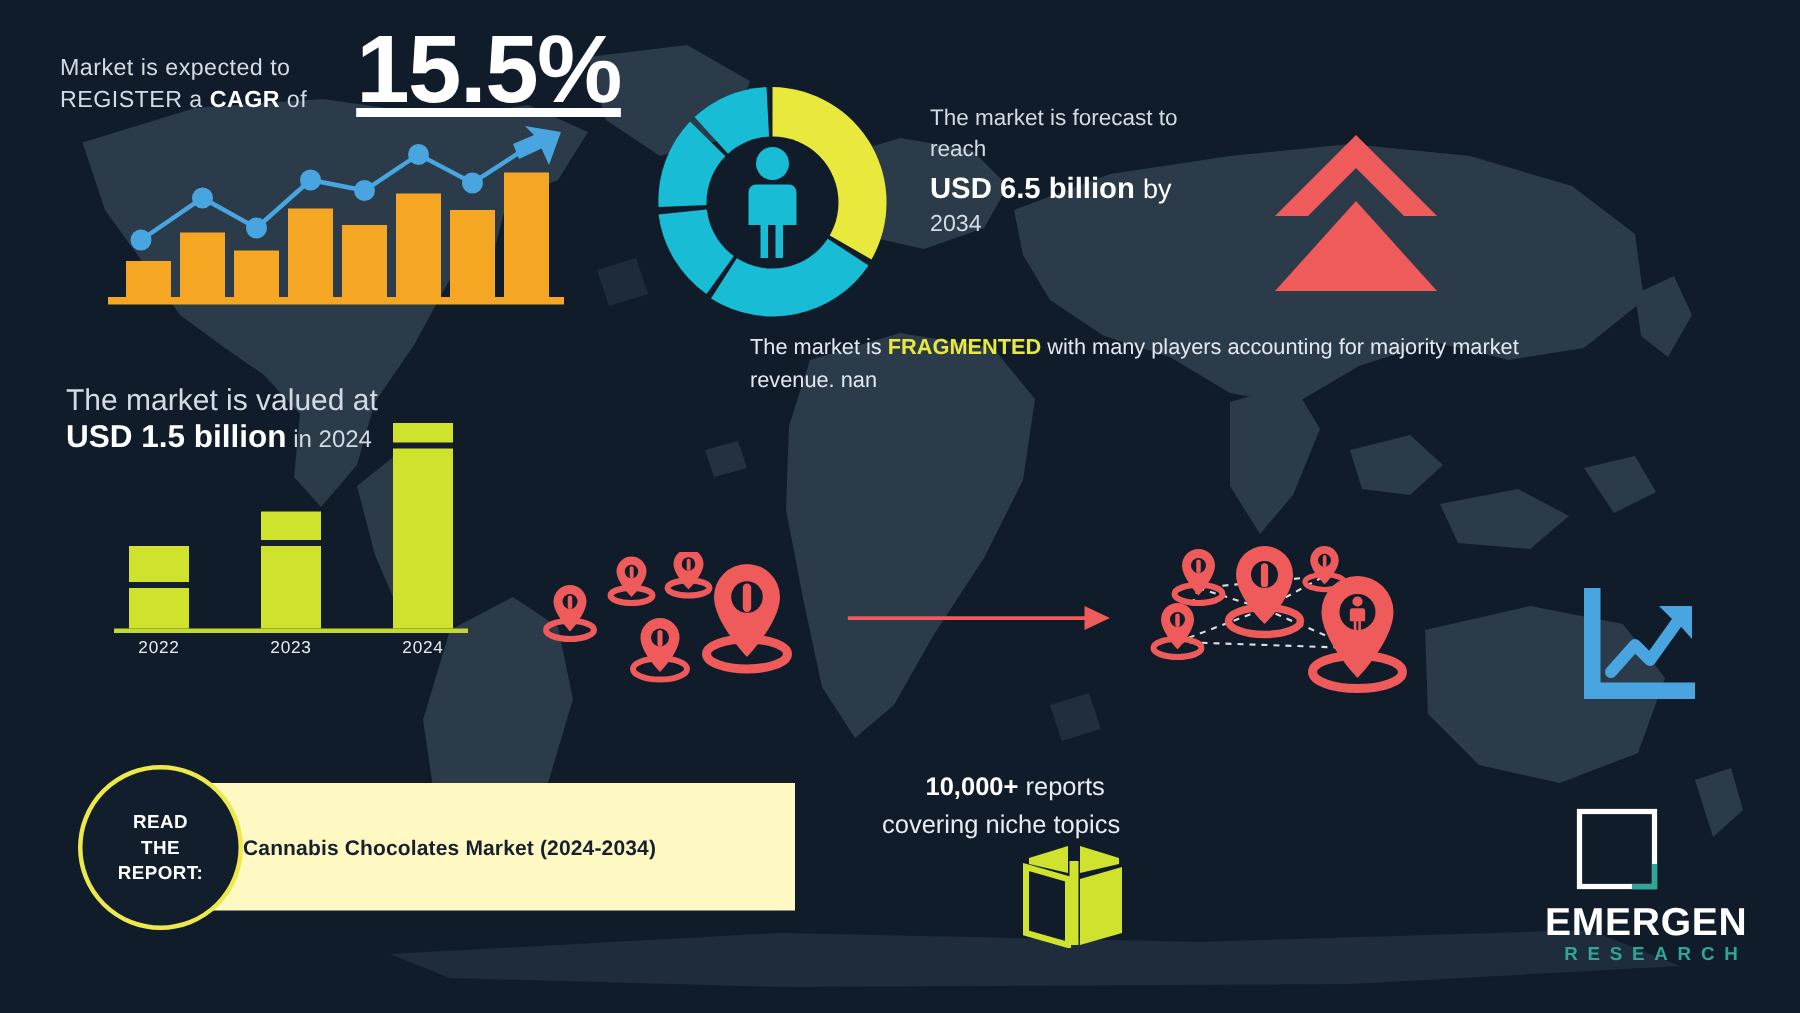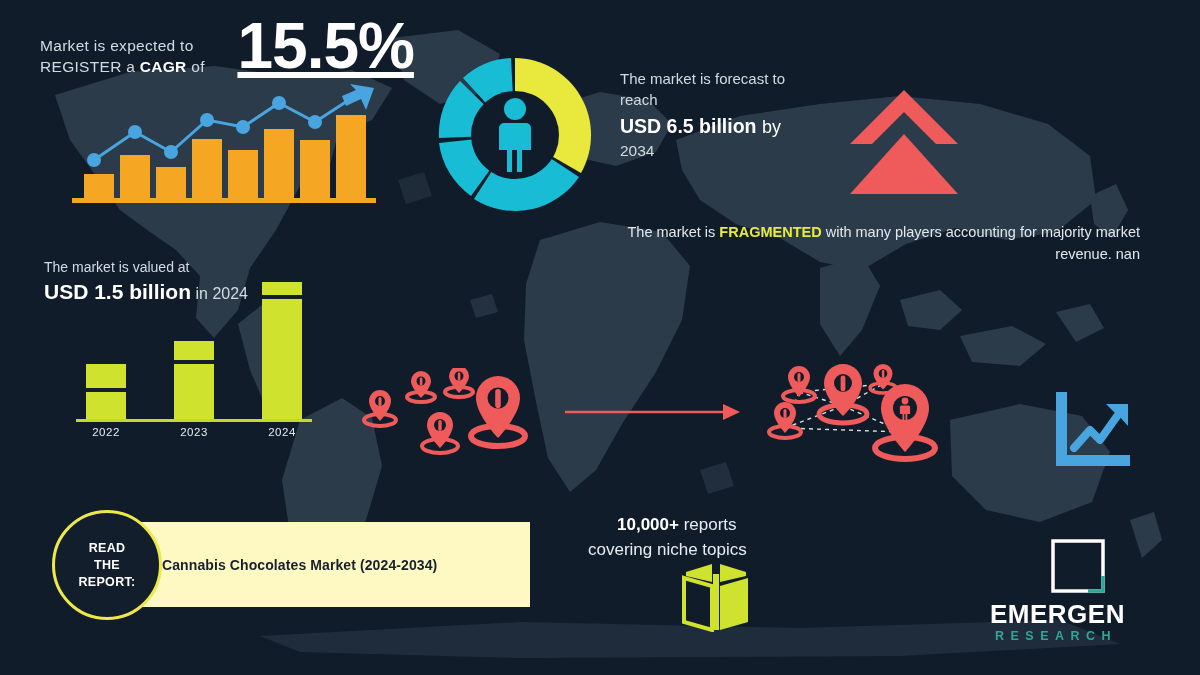--- a/index.html
+++ b/index.html
@@ -30,26 +30,26 @@
 
   
   #forecast-block { left:620px; top:68px; width:230px; }
   #forecast-l1 { font-size:15px; color:#d3dbe2; line-height:21px; }
   #forecast-l2 { font-size:19.5px; font-weight:700; color:#ffffff; line-height:26px; margin-top:3px; }
   #forecast-l2 .light { font-weight:400; font-size:18px; }
   #forecast-l3 { font-size:15.5px; color:#d3dbe2; line-height:21px; }
 
   
   #fragmented-block { left:500px; top:221px; width:640px; }
-  #fragmented-block .line { font-size:14.5px; color:#e2e8ee; line-height:22px;text-align:right; }
+  #fragmented-block .line { font-size:14.5px; color:#e2e8ee; line-height:22px; }
   #fragmented-block .hl { color:#e9e83c; font-weight:700; }
 
   
   #valued-block { left:44px; top:256px; width:300px; }
-  #valued-l1 { font-size:14px; color:#d3dbe2; line-height:22px; }
+  #valued-l1 { font-size:20px; color:#d3dbe2; line-height:22px; }
   #valued-l2 { font-size:21px; font-weight:700; color:#ffffff; line-height:28px; }
   #valued-l2 .suffix { font-size:16px; font-weight:400; color:#d3dbe2; }
 
   
   #limechart { left:70px; top:272px; width:250px; height:150px; }
   #limechart .axis {
     position:absolute; left:6px; bottom:0; width:236px; height:3px; background:#c3d92b;
   }
   #limechart .bar { position:absolute; bottom:3px; background:#cfe22e; }
   #limechart .bar .divider { position:absolute; left:0; width:100%; height:4px; background:#141e2c; }
@@ -74,21 +74,21 @@
   #report-circle-label {
     font-size:12.5px; font-weight:700; color:#ffffff; line-height:17px; letter-spacing:.3px;
   }
 
   
   #reports-block { left:588px; top:512px; width:230px; }
   #reports-block .line { font-size:17px; color:#e6ecf1; line-height:25px; }
   #reports-block .line b { font-weight:700; color:#ffffff;margin-left:29px; }
 
   
-  #logo-block { left:990px; top:538px; width:175px; text-align:left; }
+  #logo-block { left:990px; top:538px; width:175px; text-align:right; }
   #logo-mark { width:56px; height:56px; margin:0 auto 6px; position:relative; }
   #logo-emergen {
     font-size:26px; font-weight:700; color:#ffffff; letter-spacing:.5px; line-height:28px;
   }
   #logo-research {
     font-size:12.5px; font-weight:700; color:#2fa69a; letter-spacing:6.5px; line-height:16px;
     margin-left:5px;
   }
 </style>
 </head>

